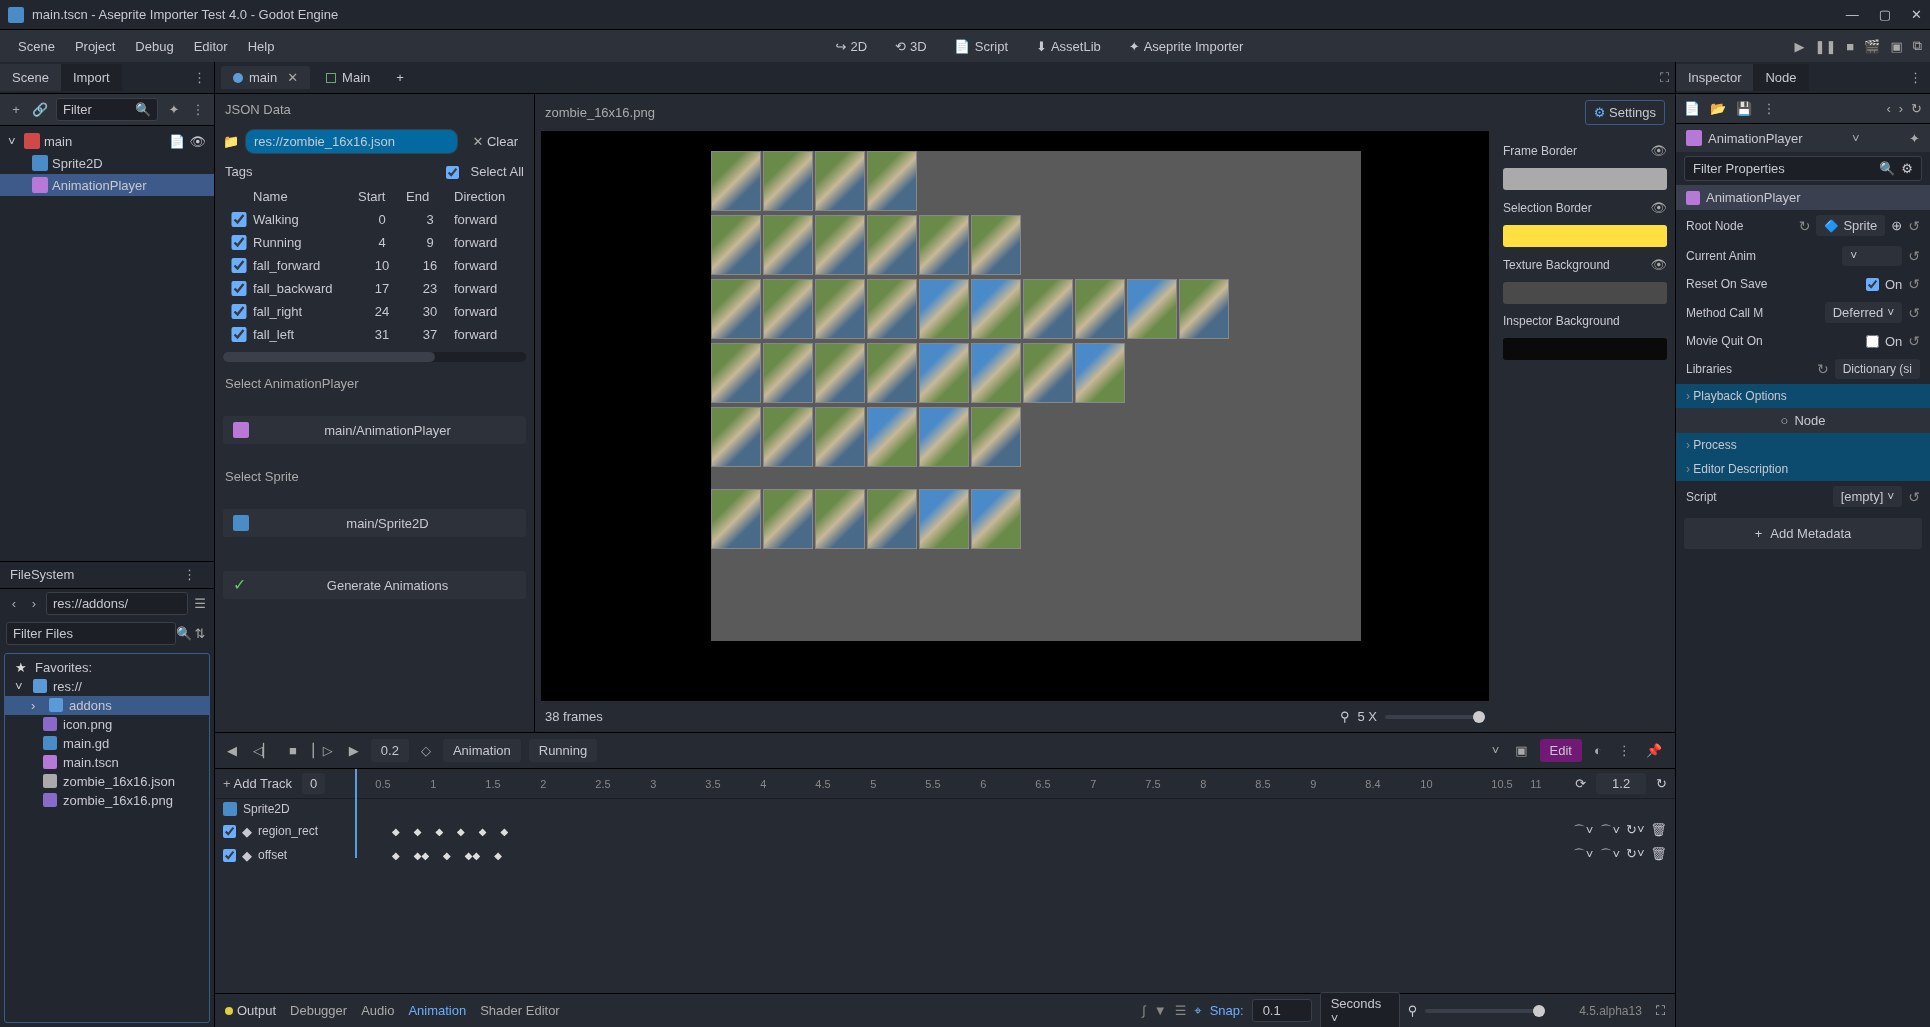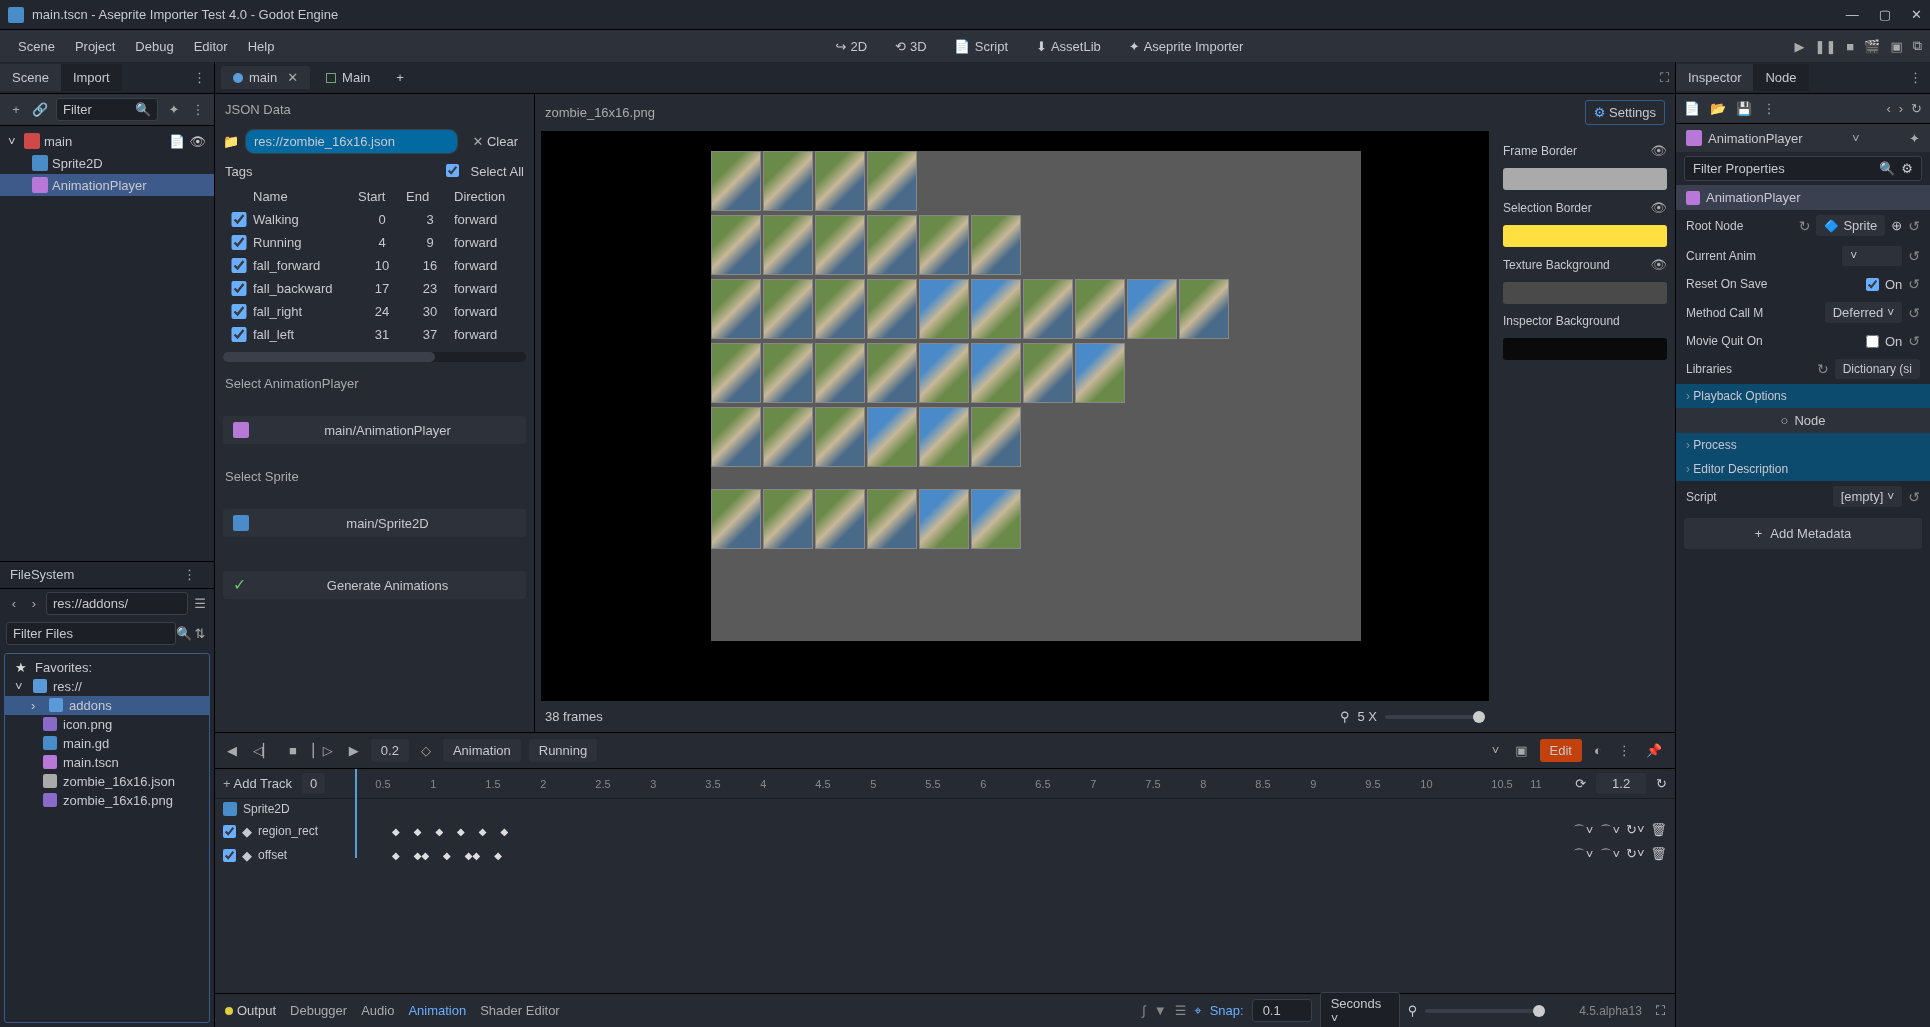--- a/index.html
+++ b/index.html
@@ -62,21 +62,21 @@
 .scene-tab .sq{width:10px;height:10px;border:1px solid #6aaa6a}
 .scene-tabs .plus{padding:0 10px;cursor:pointer}
 .scene-tabs .expand{margin-left:auto;cursor:pointer;color:#aaa}
 .importer-row{display:flex;flex:1;min-height:0}
 .json-panel{width:320px;background:#262a32;display:flex;flex-direction:column;border-right:1px solid #000}
 .json-panel .hdr{padding:8px 10px;color:#aaa}
 .json-panel .filerow{display:flex;align-items:center;padding:4px 8px;gap:6px}
 .json-panel .filerow .fname{flex:1;background:#0369a1;border:1px solid #3a3f49;padding:4px 8px;border-radius:9px}
 .json-panel .filerow .clear{padding:4px 8px;cursor:pointer;color:#aaa}
 .tagsrow{display:flex;align-items:center;padding:6px 10px}
-.tagsrow .sa{margin-left:auto;color:#6aafff;display:flex;align-items:flex-start;gap:12px}
+.tagsrow .sa{margin-left:auto;color:#6aafff;display:flex;align-items:flex-end;gap:12px}
 .tagsrow .sa input{accent-color:#6aafff}
 .tagtable{padding:0 4px}
 .tagtable .th,.tagtable .tr{display:grid;grid-template-columns:28px 1fr 48px 48px 70px;padding:4px 6px}
 .tagtable .th{color:#ccc;font-weight:normal}
 .tagtable .tr input{accent-color:#6aafff}
 .tagtable .tr .c{text-align:center}
 .select-section{padding:8px 10px;color:#aaa}
 .select-row{margin:17px 8px;background:#2d3139;border-radius:3px;padding:6px 10px;display:flex;align-items:center;gap:10px;cursor:pointer}
 .select-row .sicon{width:16px;height:16px;border-radius:2px}
 .select-row .sicon.purple{background:#b878d8}
@@ -108,21 +108,21 @@
 .sw-gray{background:#aaa}
 .sw-yellow{background:#ffe040}
 .sw-dark{background:#4a4a4a}
 .sw-black{background:#0a0a0a}
 
 .anim-panel{height:295px;background:#262a32;border-top:1px solid #000;display:flex;flex-direction:column}
 .anim-toolbar{height:36px;display:flex;align-items:center;padding:0 8px;gap:8px;border-bottom:1px solid #000}
 .anim-toolbar .tbtn{cursor:pointer;color:#aaa;padding:0 4px}
 .anim-toolbar .animname{padding:4px 10px;background:#2d3139;border-radius:3px}
 .anim-toolbar .spacer{flex:1}
-.anim-toolbar .editbtn{padding:4px 10px;background:#c2410c;border-radius:3px;cursor:pointer}
+.anim-toolbar .editbtn{padding:4px 10px;background:#701a75;border-radius:3px;cursor:pointer}
 .timeline-hdr{height:30px;display:flex;align-items:center;padding:0 8px;gap:10px;border-bottom:1px solid #1a1d23}
 .timeline-hdr .addtrack{cursor:pointer;color:#aaa}
 .timeline-hdr .ruler{flex:1;display:flex;align-items:center;position:relative;height:100%}
 .timeline-hdr .ruler .tick{position:absolute;font-size:11px;color:#888}
 .timeline-hdr .ruler .playhead{position:absolute;left:20px;top:0;bottom:-60px;width:2px;background:#5b9dd9}
 .timeline-hdr .dur{width:50px;text-align:center;background:#2d3139;padding:3px;border-radius:3px}
 .track{display:flex;align-items:center;padding:3px 8px;gap:6px}
 .track .ticon{width:14px;height:14px;background:#4a8cc8;border-radius:2px}
 .track .tname{width:120px;font-size:12px}
 .track .keys{flex:1;display:flex;gap:14px;padding-left:8px;position:relative}
@@ -541,21 +541,21 @@
             <span class="tick" style="left: 480px;">4.5</span>
             <span class="tick" style="left: 535px;">5</span>
             <span class="tick" style="left: 590px;">5.5</span>
             <span class="tick" style="left: 645px;">6</span>
             <span class="tick" style="left: 700px;">6.5</span>
             <span class="tick" style="left: 755px;">7</span>
             <span class="tick" style="left: 810px;">7.5</span>
             <span class="tick" style="left: 865px;">8</span>
             <span class="tick" style="left: 920px; text-align: right;">8.5</span>
             <span class="tick" style="left: 975px;">9</span>
-            <span class="tick" style="left: 1030px;">9.5</span>
+            <span class="tick" style="left: 1030px;">8.4</span>
             <span class="tick" style="left: 1085px;">10</span>
             <span class="tick" style="left: 1156px;">10.5</span>
             <span class="tick" style="left: 1195px;">11</span>
           </div>
         <span class="tbtn">⟳</span>
         <span class="dur">1.2</span>
         <span class="tbtn">↻</span>
       </div>
       <div class="track">
         <span class="ticon"></span>

